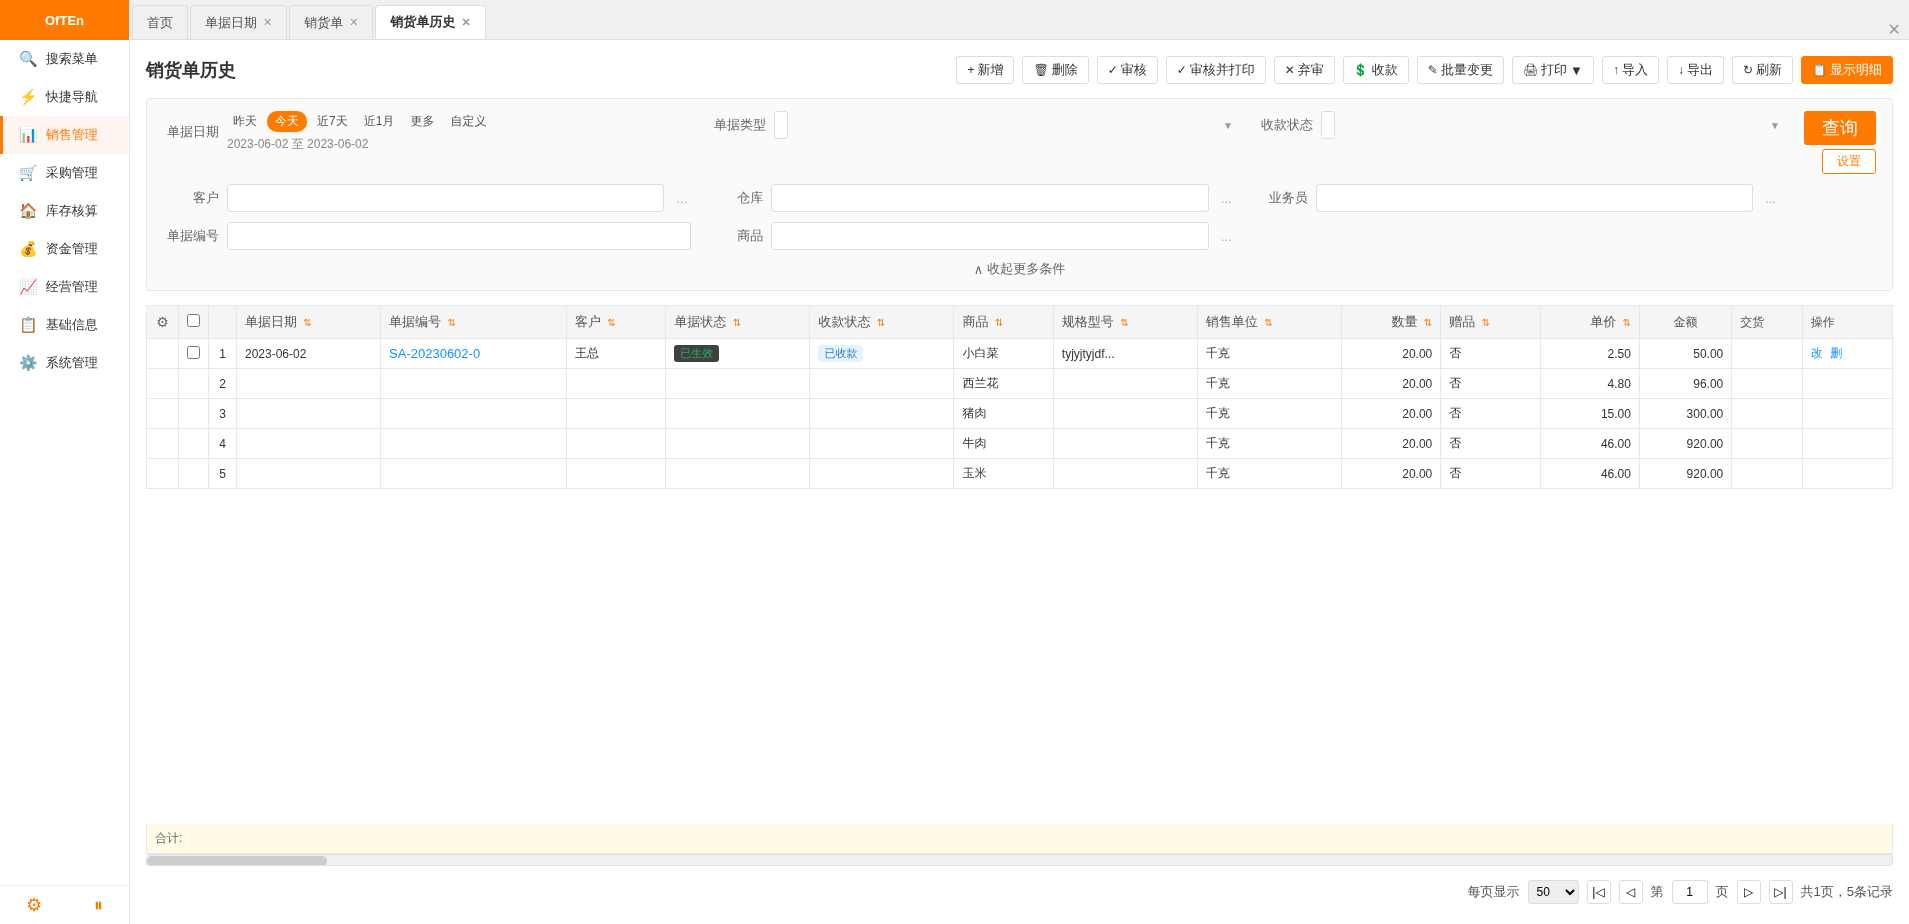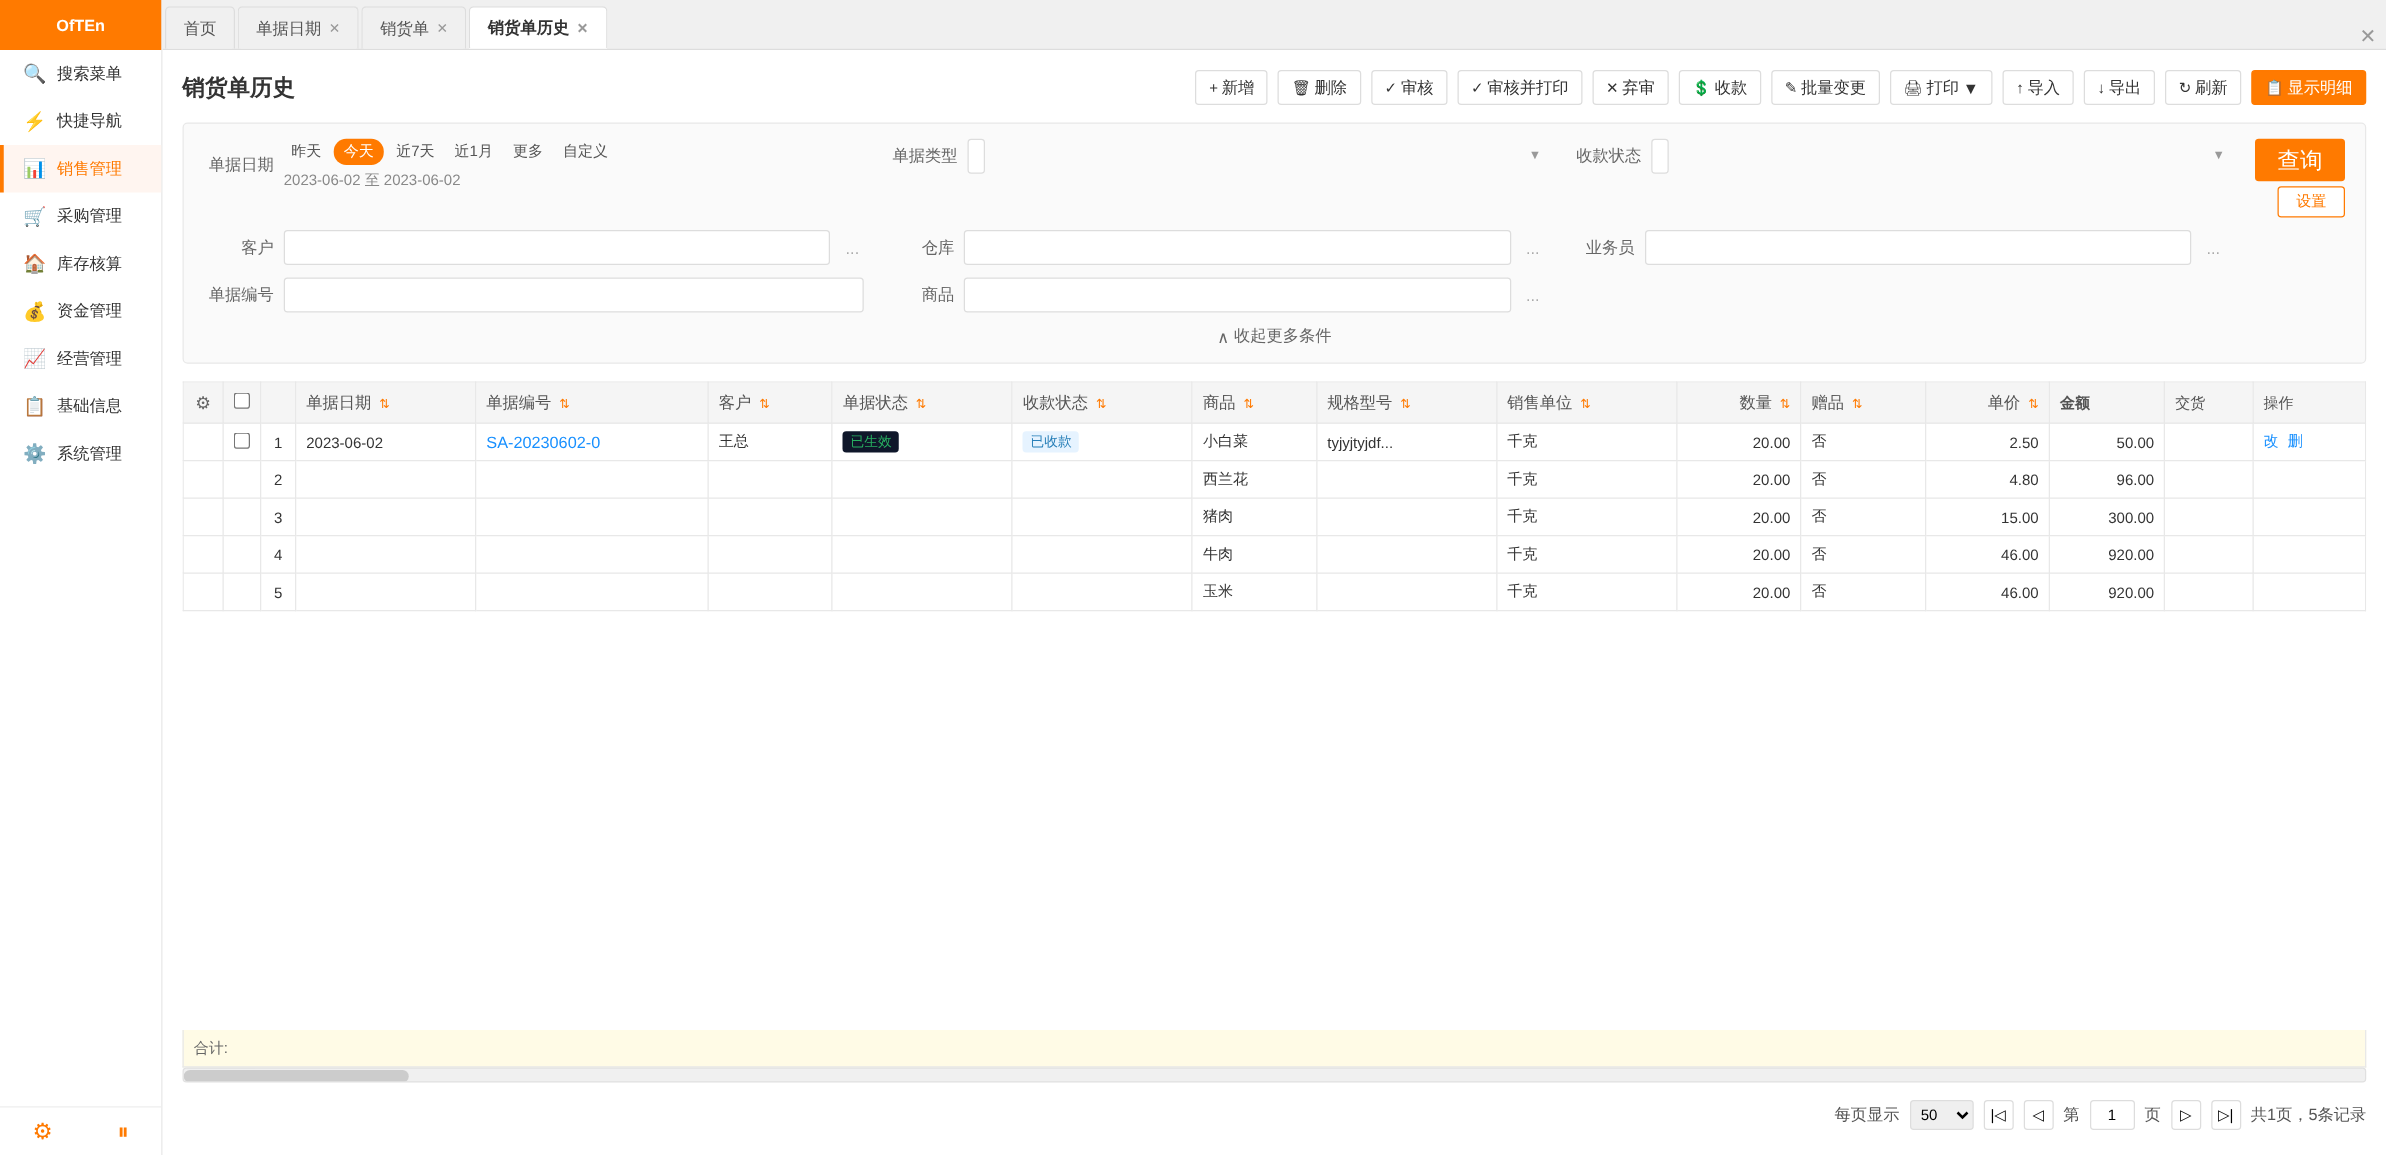--- a/index.html
+++ b/index.html
@@ -278,21 +278,21 @@
       padding: 6px 8px;
       color: #333;
       font-size: 12px;
     }
     .badge {
       display: inline-block;
       padding: 1px 6px;
       border-radius: 3px;
       font-size: 11px;
     }
-    .badge-active { background: #0f172a; color: #27ae60; }
+    .badge-active { background: #404040; color: #27ae60; }
     .badge-paid { background: #e6f3ff; color: #2980b9; }
 
     .link-text {
       color: #1890ff;
       cursor: pointer;
     }
 
     
     .table-footer {
       background: #fffbe6;
@@ -647,21 +647,21 @@
               <span class="sort-icon">⇅</span>
             </th>
             <th>
               <span>赠品</span>
               <span class="sort-icon">⇅</span>
             </th>
             <th style="text-align:right;">
               <span>单价</span>
               <span class="sort-icon">⇅</span>
             </th>
-            <th style="text-align:left;font-weight:bold;">金额</th>
+            <th style="text-align:center;">金额</th>
             <th>交货</th>
             <th>操作</th>
           </tr>
         </thead>
         <tbody id="table-body">
         <tr>
       <td></td>
       <td class="checkbox-col">
         <input type="checkbox" style="">
       </td>

